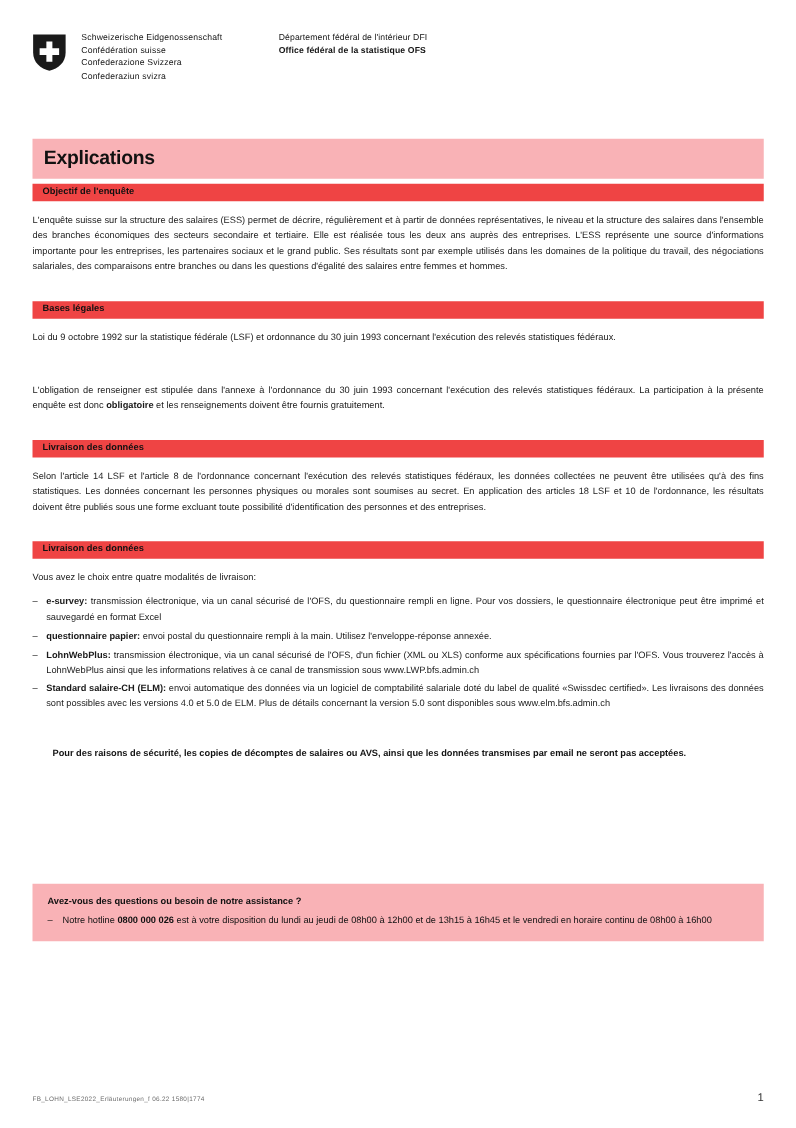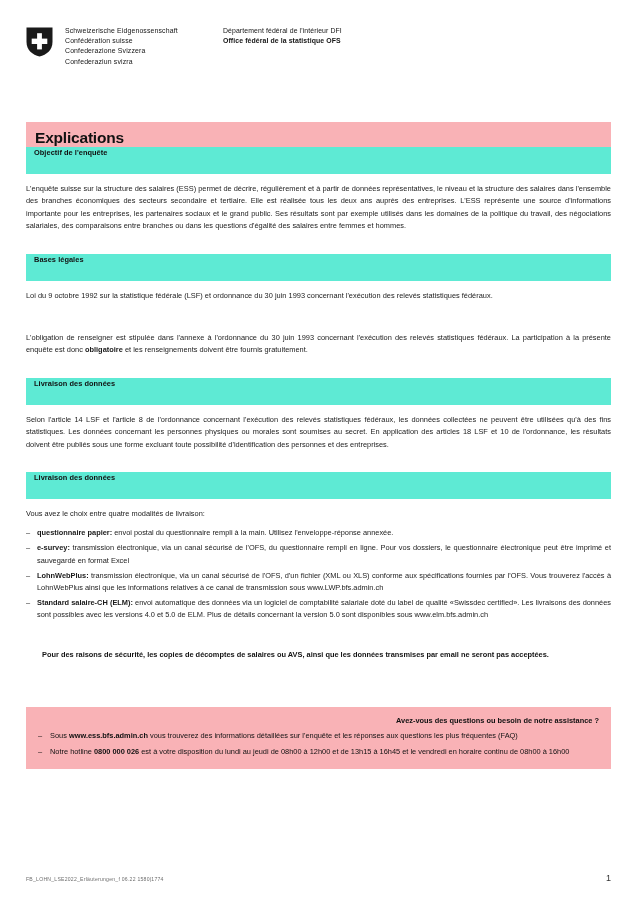--- a/index.html
+++ b/index.html
@@ -54,21 +54,21 @@
     line-height: 10.2px;
     color: #141414;
     letter-spacing: 0.1px;
   }
   .header-dept .bold { font-weight: bold; }
 
   
   .title-banner {
     position: absolute;
     left: 26px;
-    top: 122px;
+    top: 111px;
     width: 585px;
     height: 32px;
     background: #f9b2b6;
     display: flex;
     align-items: center;
   }
   .title-banner h1 {
     margin: 0;
     padding-left: 9px;
     font-size: 15.5px;
@@ -78,22 +78,22 @@
   }
 
   
   .content {
     position: absolute;
     left: 26px;
     top: 147px;
     width: 585px;
   }
   .sec-bar {
-    background: #5eead4;
-    height: 27px;
+    background: #ef4444;
+    height: 14px;
     line-height: 12.5px;
     font-size: 7.4px;
     font-weight: bold;
     padding-left: 8px;
     color: #111;
     letter-spacing: 0.05px;
     box-sizing: border-box;
   }
   p.body {
     margin: 0;
@@ -145,21 +145,20 @@
     width: 585px;
     background: #f9b2b6;
     box-sizing: border-box;
     padding: 9px 12px 11px 12px;
   }
   .helpbox .hb-title {
     font-size: 7.4px;
     font-weight: bold;
     margin: 0 0 5px 0;
     color: #111;
-    text-align: right;
   }
   .helpbox ul {
     margin: 0;
     padding: 0;
     list-style: none;
   }
   .helpbox li {
     position: relative;
     padding-left: 12px;
     font-size: 7.4px;
@@ -257,45 +256,42 @@
 
     <div class="spacer-sec"></div>
 
     <div class="sec-block">
       <div class="sec-bar">Livraison des données</div>
       <div class="gap-after-bar"></div>
       <p class="body">Vous avez le choix entre quatre modalités de livraison:</p>
       <div style="height:7px"></div>
       <ul class="dashlist">
         <li>
-          <span class="b">questionnaire papier:</span><span> envoi postal du questionnaire rempli à la main. Utilisez l'enveloppe-réponse annexée.</span>
+          <span class="b">e-survey:</span><span> transmission électronique, via un canal sécurisé de l'OFS, du questionnaire rempli en ligne. Pour vos dossiers, le questionnaire électronique peut être imprimé et sauvegardé en format Excel</span>
         </li>
         <li>
-          <span class="b">e-survey:</span><span> transmission électronique, via un canal sécurisé de l'OFS, du questionnaire rempli en ligne. Pour vos dossiers, le questionnaire électronique peut être imprimé et sauvegardé en format Excel</span>
+          <span class="b">questionnaire papier:</span><span> envoi postal du questionnaire rempli à la main. Utilisez l'enveloppe-réponse annexée.</span>
         </li>
         <li>
           <span class="b">LohnWebPlus:</span><span> transmission électronique, via un canal sécurisé de l'OFS, d'un fichier (XML ou XLS) conforme aux spécifications fournies par l'OFS. Vous trouverez l'accès à LohnWebPlus ainsi que les informations relatives à ce canal de transmission sous www.LWP.bfs.admin.ch</span>
         </li>
         <li>
           <span class="b">Standard salaire-CH (ELM):</span><span> envoi automatique des données via un logiciel de comptabilité salariale doté du label de qualité «Swissdec certified». Les livraisons des données sont possibles avec les versions 4.0 et 5.0 de ELM. Plus de détails concernant la version 5.0 sont disponibles sous www.elm.bfs.admin.ch</span>
         </li>
       </ul>
       <div style="height:9px"></div>
       <p class="warn">Pour des raisons de sécurité, les copies de décomptes de salaires ou AVS, ainsi que les données transmises par email ne seront pas acceptées.</p>
     </div>
 
   </div>
 
   <div class="helpbox">
     <div class="hb-title">Avez-vous des questions ou besoin de notre assistance ?</div>
     <ul>
       <li>
-        <span>Sous </span><span class="b">www.ess.bfs.admin.ch</span><span> vous trouverez des informations détaillées sur l'enquête et les réponses aux questions les plus fréquentes (FAQ)</span>
-      </li>
-      <li>
         <span>Notre hotline </span><span class="b">0800 000 026</span><span> est à votre disposition du lundi au jeudi de 08h00 à 12h00 et de 13h15 à 16h45 et le vendredi en horaire continu de 08h00 à 16h00</span>
       </li>
     </ul>
   </div>
 
   <div class="footer">
     <span class="footer-code">FB_LOHN_LSE2022_Erläuterungen_f   06.22   1580|1774</span>
     <span class="footer-page">1</span>
   </div>
 

